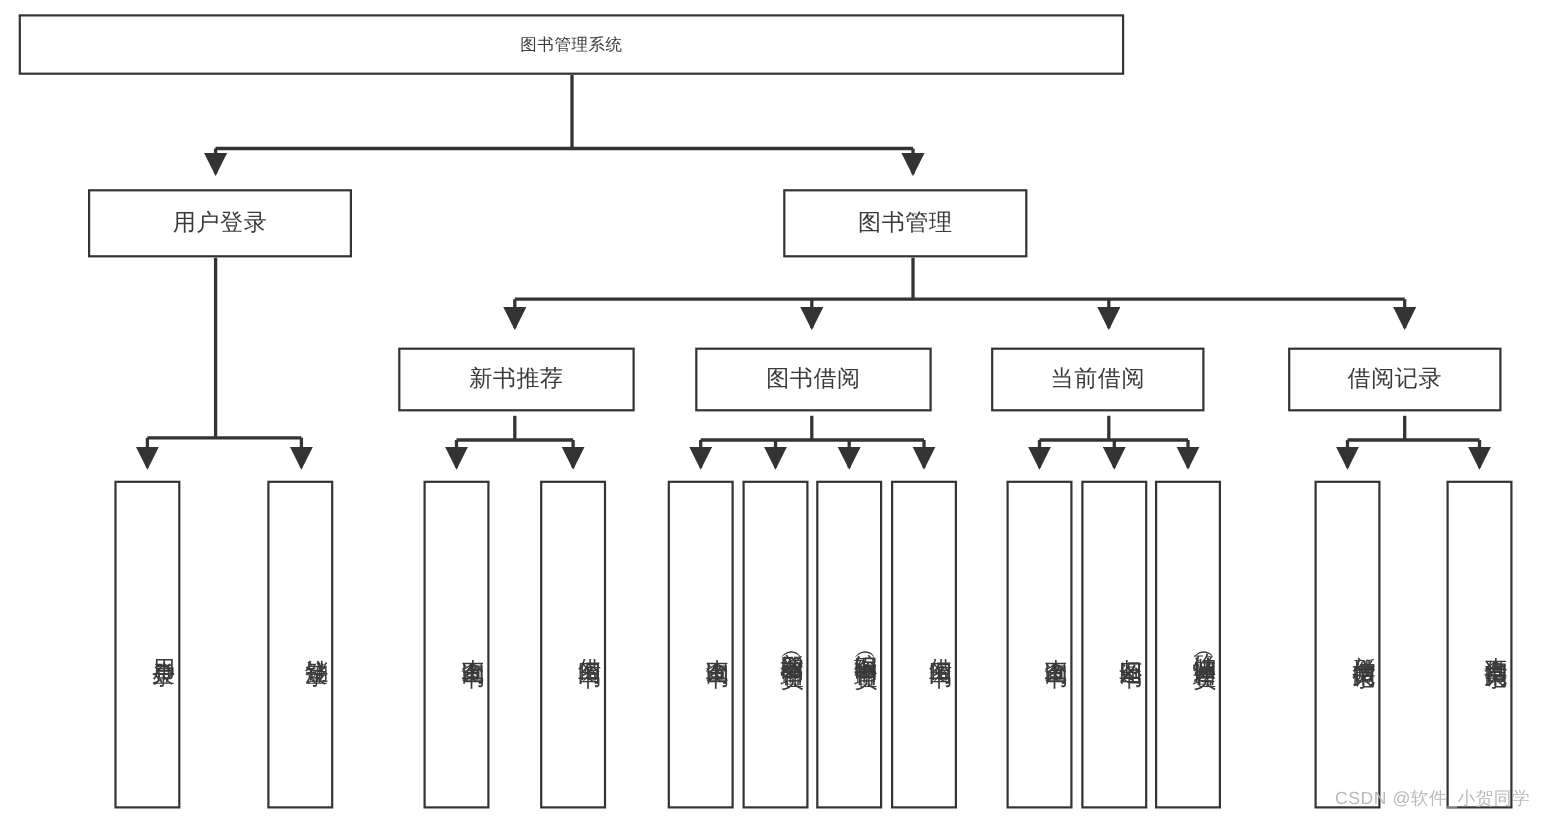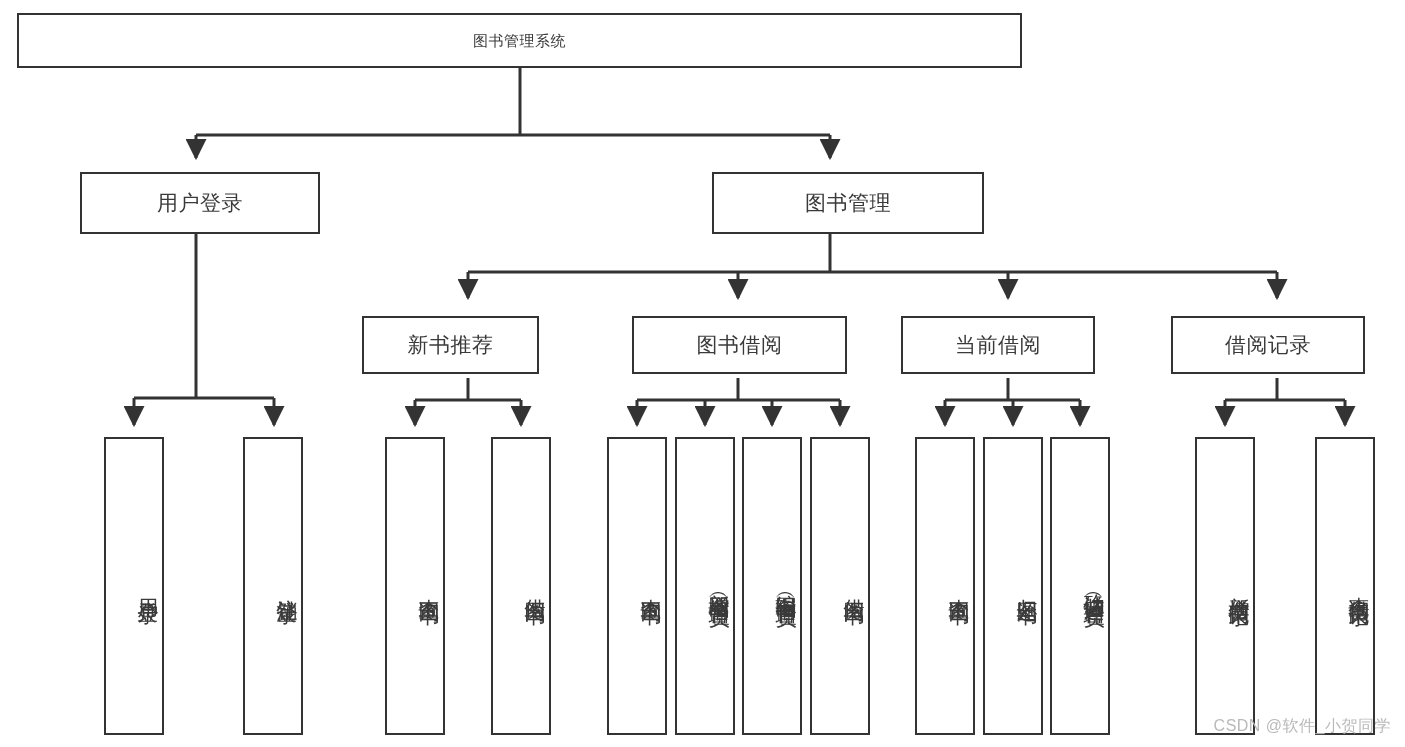--- a/index.html
+++ b/index.html
@@ -125,25 +125,25 @@
     </g>
   </svg>
 
   <div class="node node-h node-root" style="left:17px; top:13px; width:1005px; height:55px;">
     <span>图书管理系统</span>
   </div>
 
   <div class="node node-h" style="left:80px; top:172px; width:240px; height:62px;">
     <span>用户登录</span>
   </div>
-  <div class="node node-h" style="left:712px; top:172px; width:272px; height:62px;justify-content:center;">
+  <div class="node node-h" style="left:712px; top:172px; width:222px; height:62px;justify-content:center;">
     <span>图书管理</span>
   </div>
 
-  <div class="node node-h" style="left:362px; top:316px; width:177px; height:58px;">
+  <div class="node node-h" style="left:362px; top:316px; width:215px; height:58px;">
     <span>新书推荐</span>
   </div>
   <div class="node node-h" style="left:632px; top:316px; width:215px; height:58px;align-items:center;">
     <span>图书借阅</span>
   </div>
   <div class="node node-h" style="left:901px; top:316px; width:194px; height:58px;">
     <span>当前借阅</span>
   </div>
   <div class="node node-h" style="left:1171px; top:316px; width:194px; height:58px;text-align:center;">
     <span>借阅记录</span>

